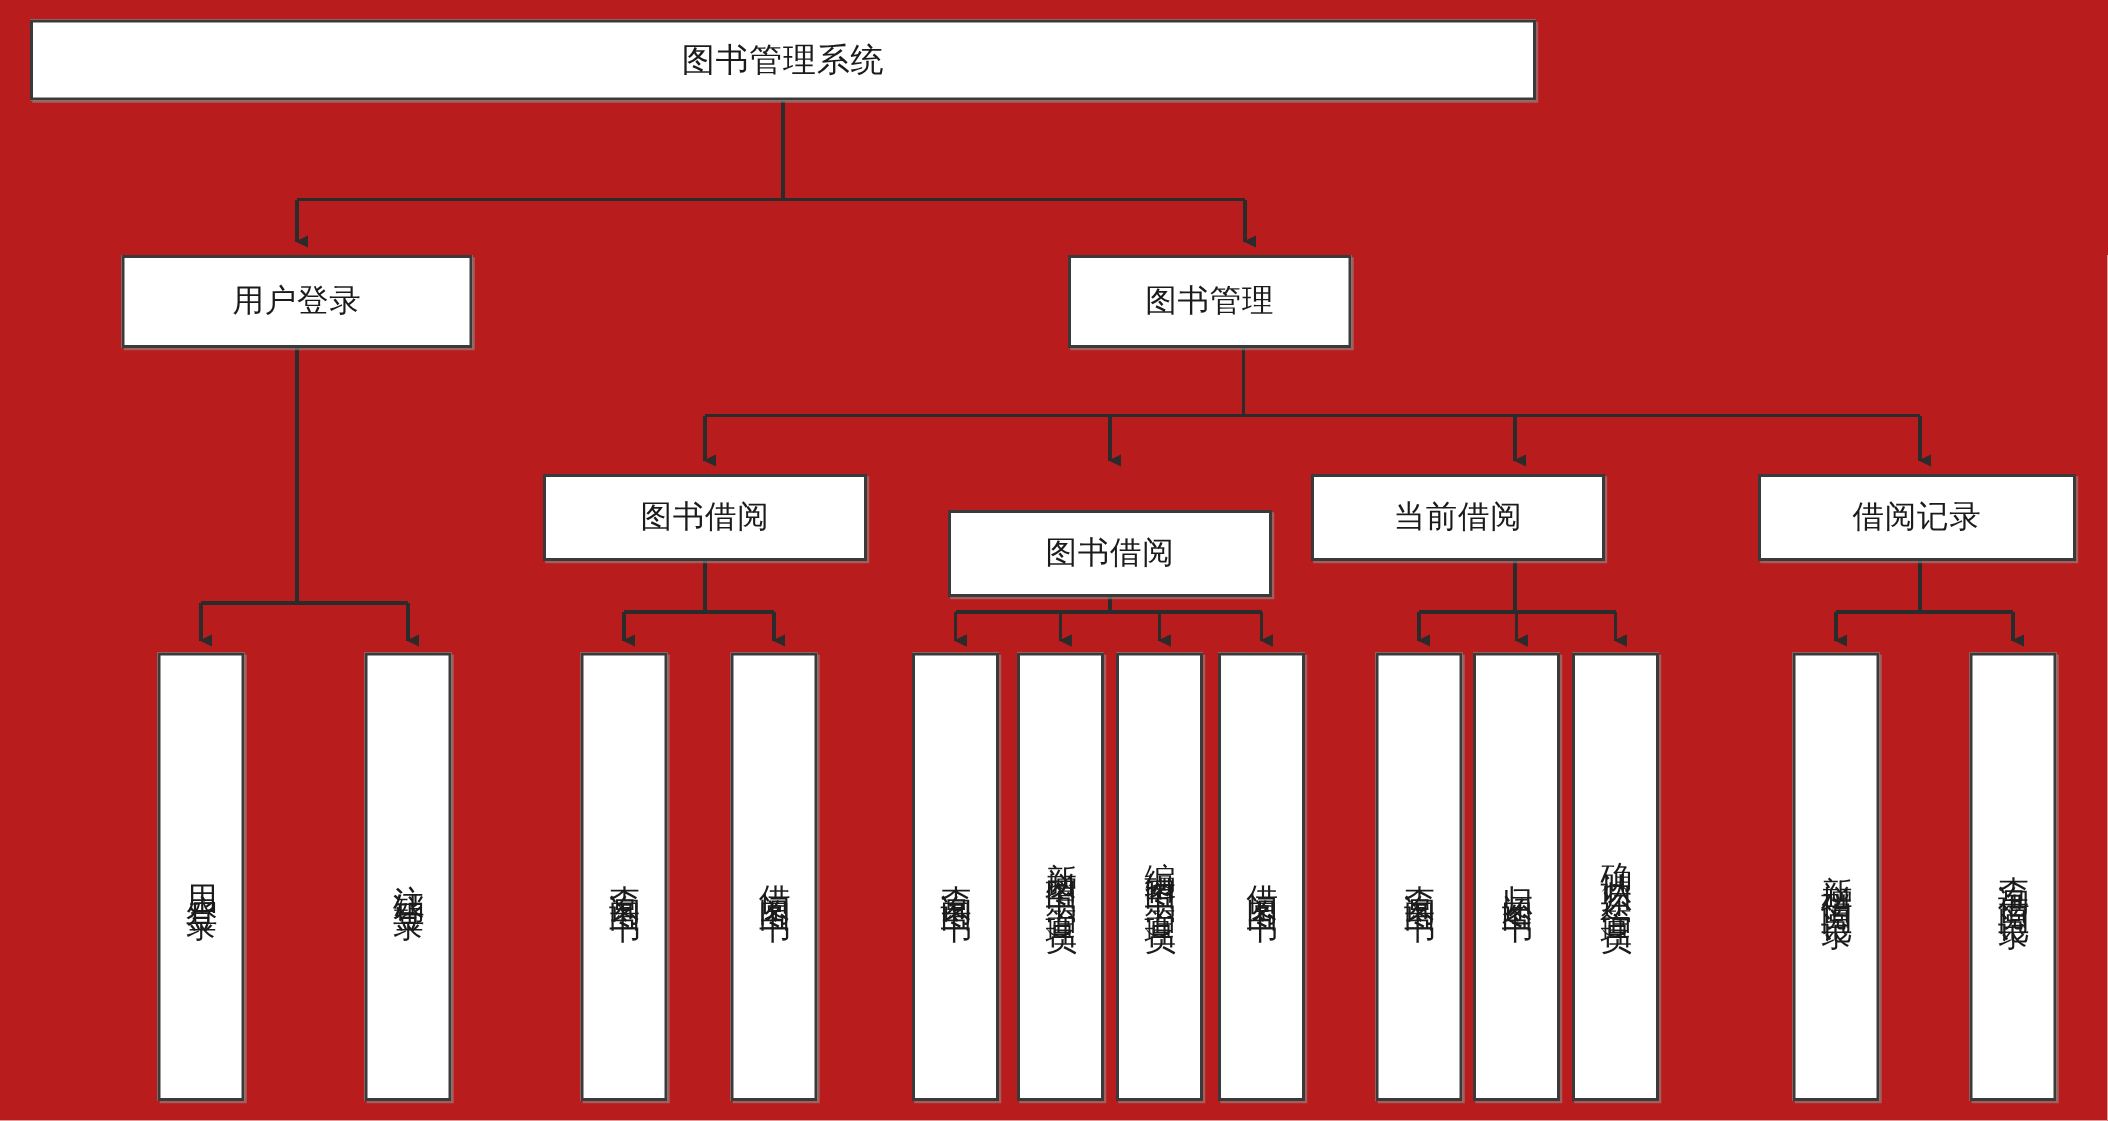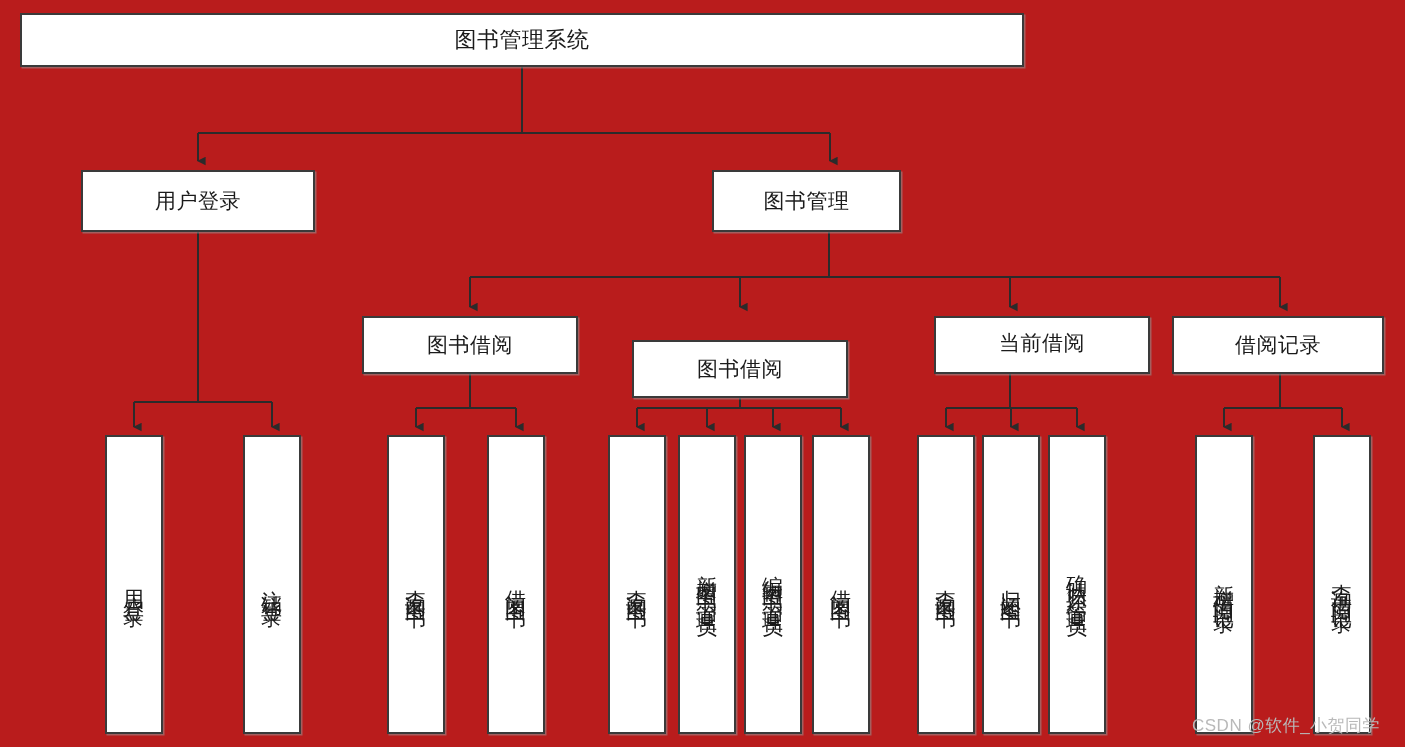--- a/index.html
+++ b/index.html
@@ -128,21 +128,21 @@
   <div class="node" id="node-l1-1" style="left: 712px; top: 170px; width: 189px; height: 62px;">
     <span class="label">图书管理</span>
   </div>
 
   <div class="node" id="node-l2-0" style="left: 362px; top: 316px; width: 216px; height: 58px;">
     <span class="label">图书借阅</span>
   </div>
   <div class="node" id="node-l2-1" style="left: 632px; top: 316px; width: 216px; height: 58px; margin-top: 24px;">
     <span class="label">图书借阅</span>
   </div>
-  <div class="node" id="node-l2-2" style="left: 934px; top: 316px; width: 216px; height: 58px; font-family: Liberation Mono, monospace;">
+  <div class="node" id="node-l2-2" style="left: 874px; top: 316px; width: 196px; height: 58px;">
     <span class="label">当前借阅</span>
   </div>
   <div class="node" id="node-l2-3" style="left: 1172px; top: 316px; width: 212px; height: 58px;">
     <span class="label">借阅记录</span>
   </div>
 
   <div class="node vertical" id="node-leaf-0" style="left: 105px; top: 435px; width: 58px; height: 299px;">
     <span class="label">用户登录</span>
   </div>
   <div class="node vertical" id="node-leaf-1" style="left: 243px; top: 435px; width: 58px; height: 299px;">
@@ -175,15 +175,14 @@
   <div class="node vertical" id="node-leaf-10" style="left: 1048px; top: 435px; width: 58px; height: 299px;">
     <span class="label">确认归还（管理员）</span>
   </div>
   <div class="node vertical" id="node-leaf-11" style="left: 1195px; top: 435px; width: 58px; height: 299px;">
     <span class="label">新增借阅记录</span>
   </div>
   <div class="node vertical" id="node-leaf-12" style="left: 1313px; top: 435px; width: 58px; height: 299px;">
     <span class="label">查询借阅记录</span>
   </div>
 
-  <div class="watermark">CSDN @软件_小贺同学</div>
 
 </div>
 
 </body></html>

